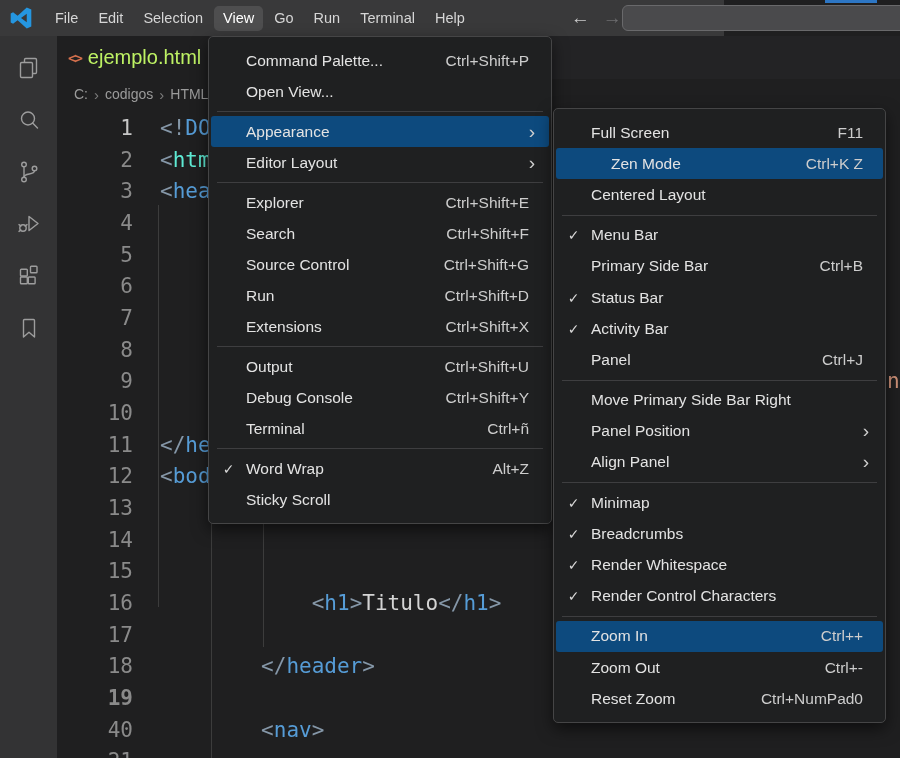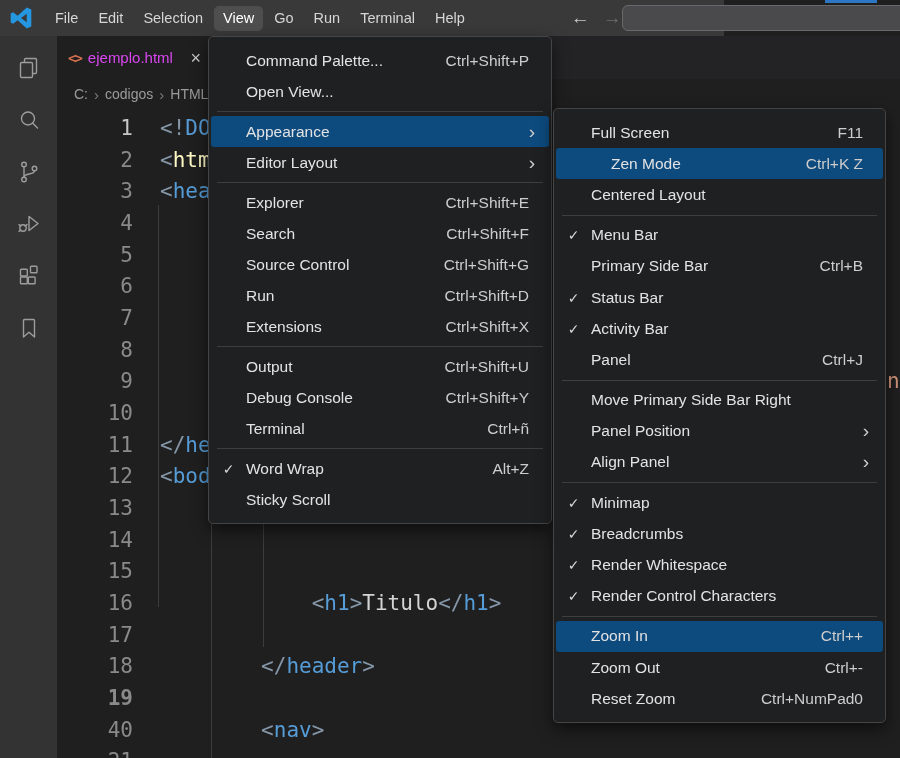--- a/index.html
+++ b/index.html
@@ -27,21 +27,21 @@
     background:#333334; z-index:4; display:flex; flex-direction:column; align-items:center; }
   .abtn{ width:48px; height:52px; display:flex; align-items:center; justify-content:center; }
   .abtn:first-child{ margin-top:6px; }
   .abtn svg{ stroke:#9d9d9d; fill:none; stroke-width:1.4; stroke-linecap:round; stroke-linejoin:round; }
   
   .tabbar{ position:absolute; left:57px; top:36px; right:0; height:43px; background:#232325; }
   .tab{ position:absolute; left:0; top:0; width:152px; height:43px; background:#1f1f20;
     display:flex; align-items:center; padding:0 8px 0 11px; gap:7px; }
   .tab-icon{ font-family:"DejaVu Sans Mono", monospace; font-weight:bold; color:#d5704d;
     font-size:14px; letter-spacing:-2px; }
-  .tab-label{ color:#d946ef; font-size:15px; flex:1; }
+  .tab-label{ color:#bef264; font-size:20px; flex:1; }
   .tab-close{ color:#c8c8c8; font-size:18px; line-height:16px; }
   .breadcrumb{ position:absolute; left:57px; top:79px; right:0; height:30px;
     display:flex; align-items:center; padding-left:17px; gap:6px;
     color:#9b9b9b; font-size:14px; background:#1f1f20; }
   .bc-sep{ color:#7c7c7c; font-size:15px; }
   
   .editor{ position:absolute; left:57px; top:112px; right:0; bottom:0;
     font-family:"DejaVu Sans Mono", monospace; font-size:21px; }
   .eline{ position:absolute; left:0; right:0; height:32px; line-height:32px; white-space:pre; }
   .lnum{ position:absolute; left:0; width:76px; text-align:right; color:#8a8a8a; }
@@ -147,21 +147,21 @@
     <span class="bc-sep">›</span>
     <span>HTML</span>
   </div>
 
 <div class="editor" id="editor">
   <div class="guide" style="left:101px; top:93px; height:402px;"></div>
   <div class="guide" style="left:154px; top:238px; height:408px;"></div>
   <div class="guide" style="left:206px; top:238px; height:297px;"></div>
   <div id="editor-lines">
       <div class="eline" style="top: 0px;"><span class="lnum active">1</span><span class="lcode"><span style="color: rgb(133, 151, 168);">&lt;!</span><span style="color: rgb(86, 156, 214);">DO</span></span></div>
-      <div class="eline" style="top: 31.67px;"><span class="lnum">2</span><span class="lcode"><span style="color: rgb(133, 151, 168);">&lt;</span><span style="color: #fef9c3;">htm</span></span></div>
+      <div class="eline" style="top: 31.67px;"><span class="lnum">2</span><span class="lcode"><span style="color: rgb(133, 151, 168);">&lt;</span><span style="color: #5eead4;">htm</span></span></div>
       <div class="eline" style="top: 63.34px;"><span class="lnum">3</span><span class="lcode"><span style="color: rgb(133, 151, 168);">&lt;</span><span style="color: rgb(86, 156, 214);">hea</span></span></div>
       <div class="eline" style="top: 95.01px;"><span class="lnum">4</span></div>
       <div class="eline" style="top: 126.68px;"><span class="lnum">5</span></div>
       <div class="eline" style="top: 158.35px;"><span class="lnum">6</span></div>
       <div class="eline" style="top: 190.02px;"><span class="lnum">7</span></div>
       <div class="eline" style="top: 221.69px;"><span class="lnum">8</span></div>
       <div class="eline" style="top: 253.36px;"><span class="lnum">9</span><span class="lcode" style="left: 830px;"><span style="color: rgb(206, 145, 120);">n,</span></span></div>
       <div class="eline" style="top: 285.03px;"><span class="lnum">10</span></div>
       <div class="eline" style="top: 316.7px;"><span class="lnum">11</span><span class="lcode"><span style="color: rgb(133, 151, 168);">&lt;/</span><span style="color: rgb(86, 156, 214);">he</span></span></div>
       <div class="eline" style="top: 348.37px;"><span class="lnum">12</span><span class="lcode"><span style="color: rgb(133, 151, 168);">&lt;</span><span style="color: rgb(86, 156, 214);">bod</span></span></div>

